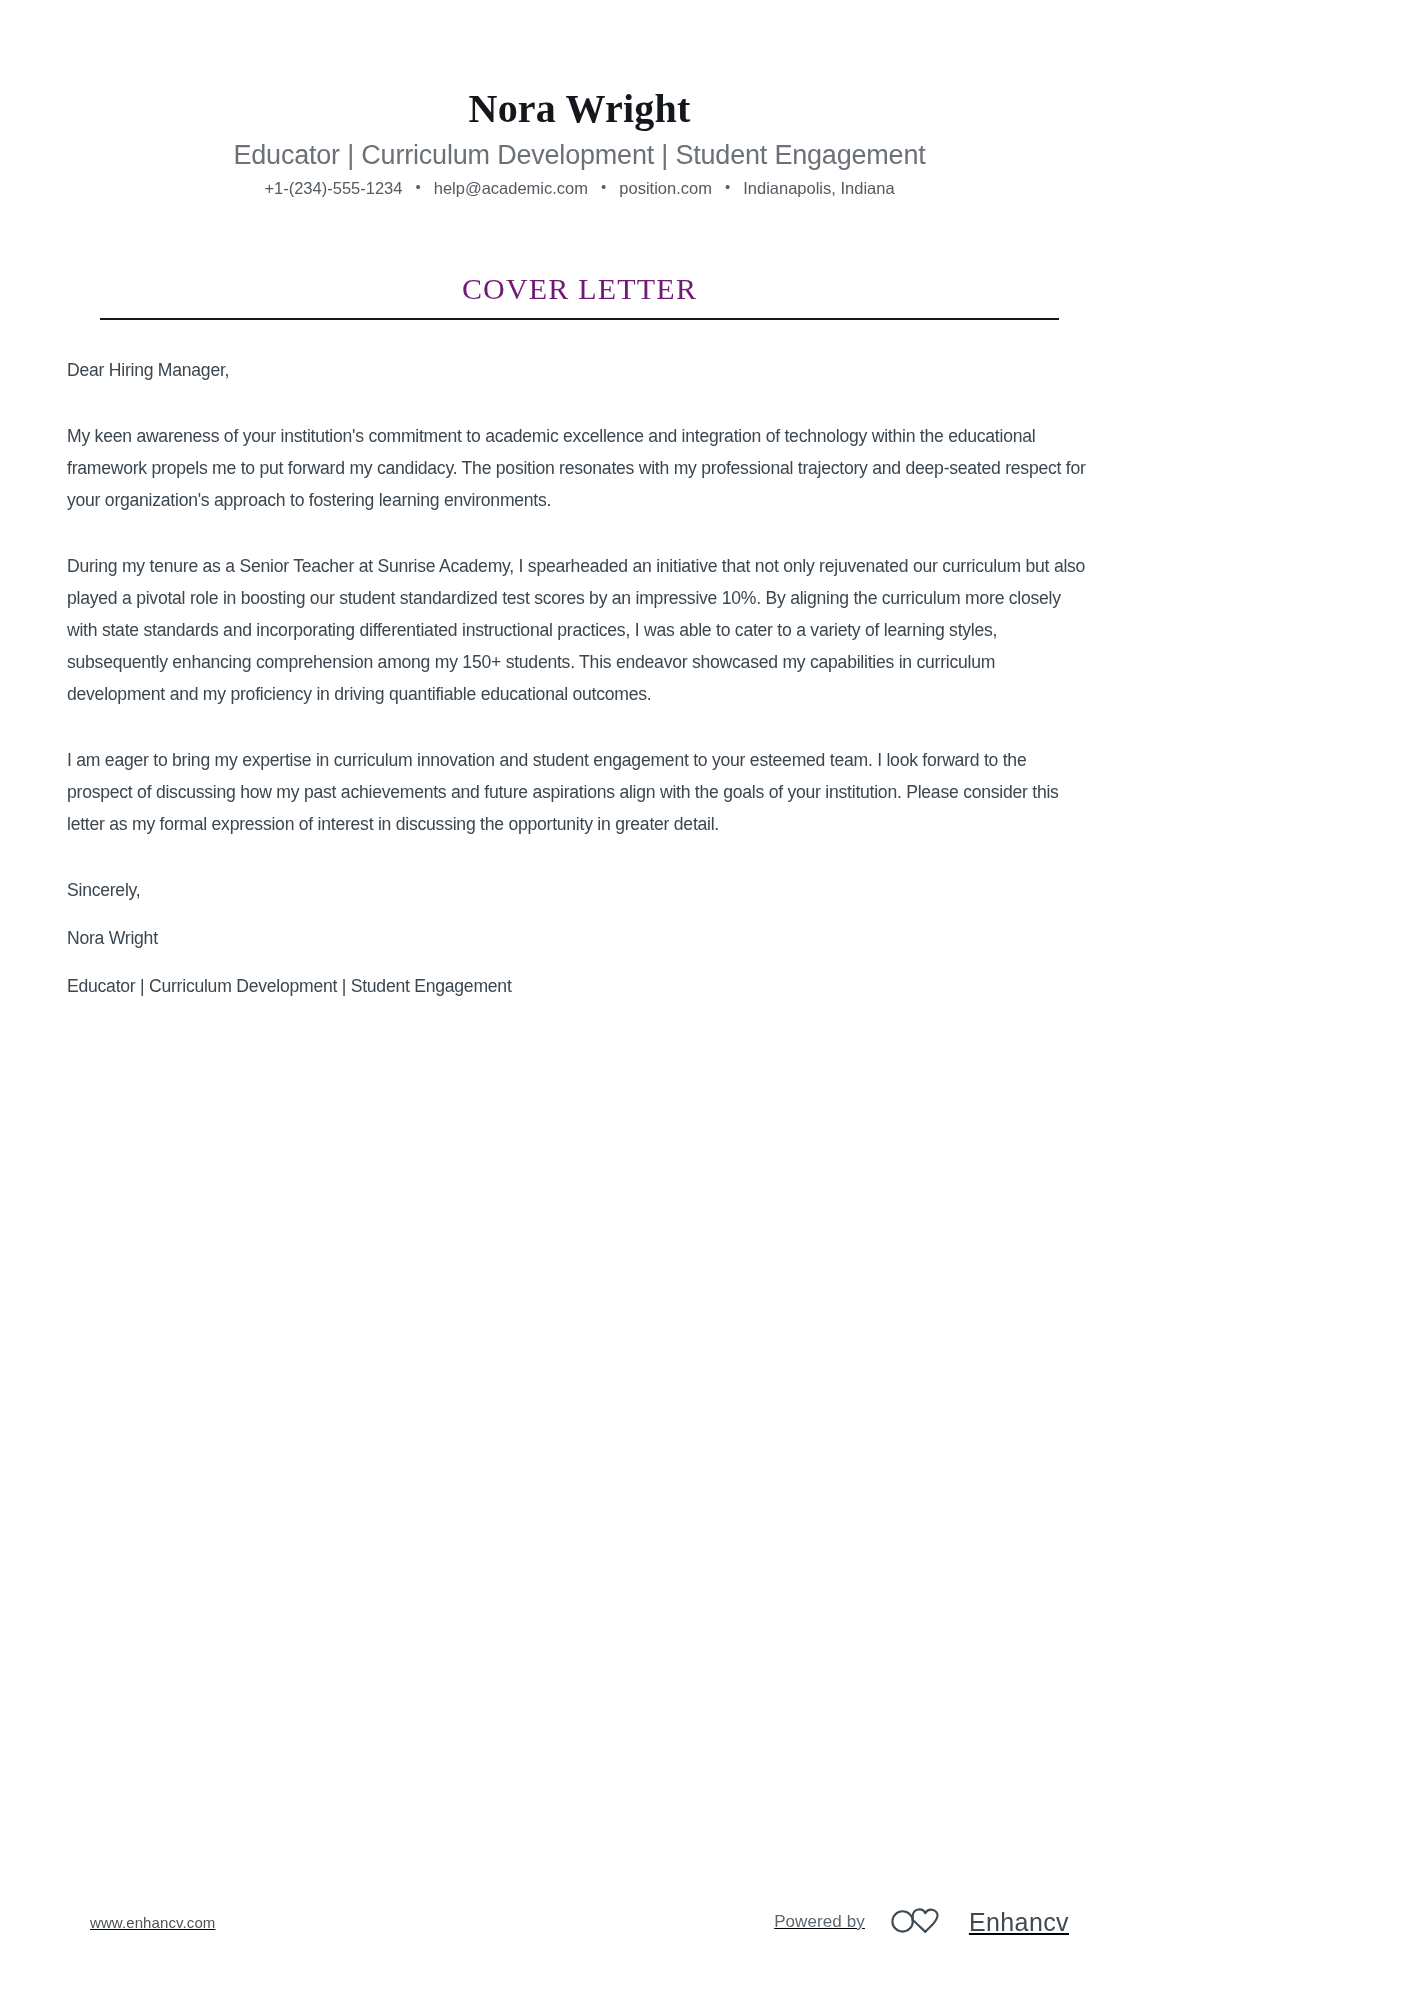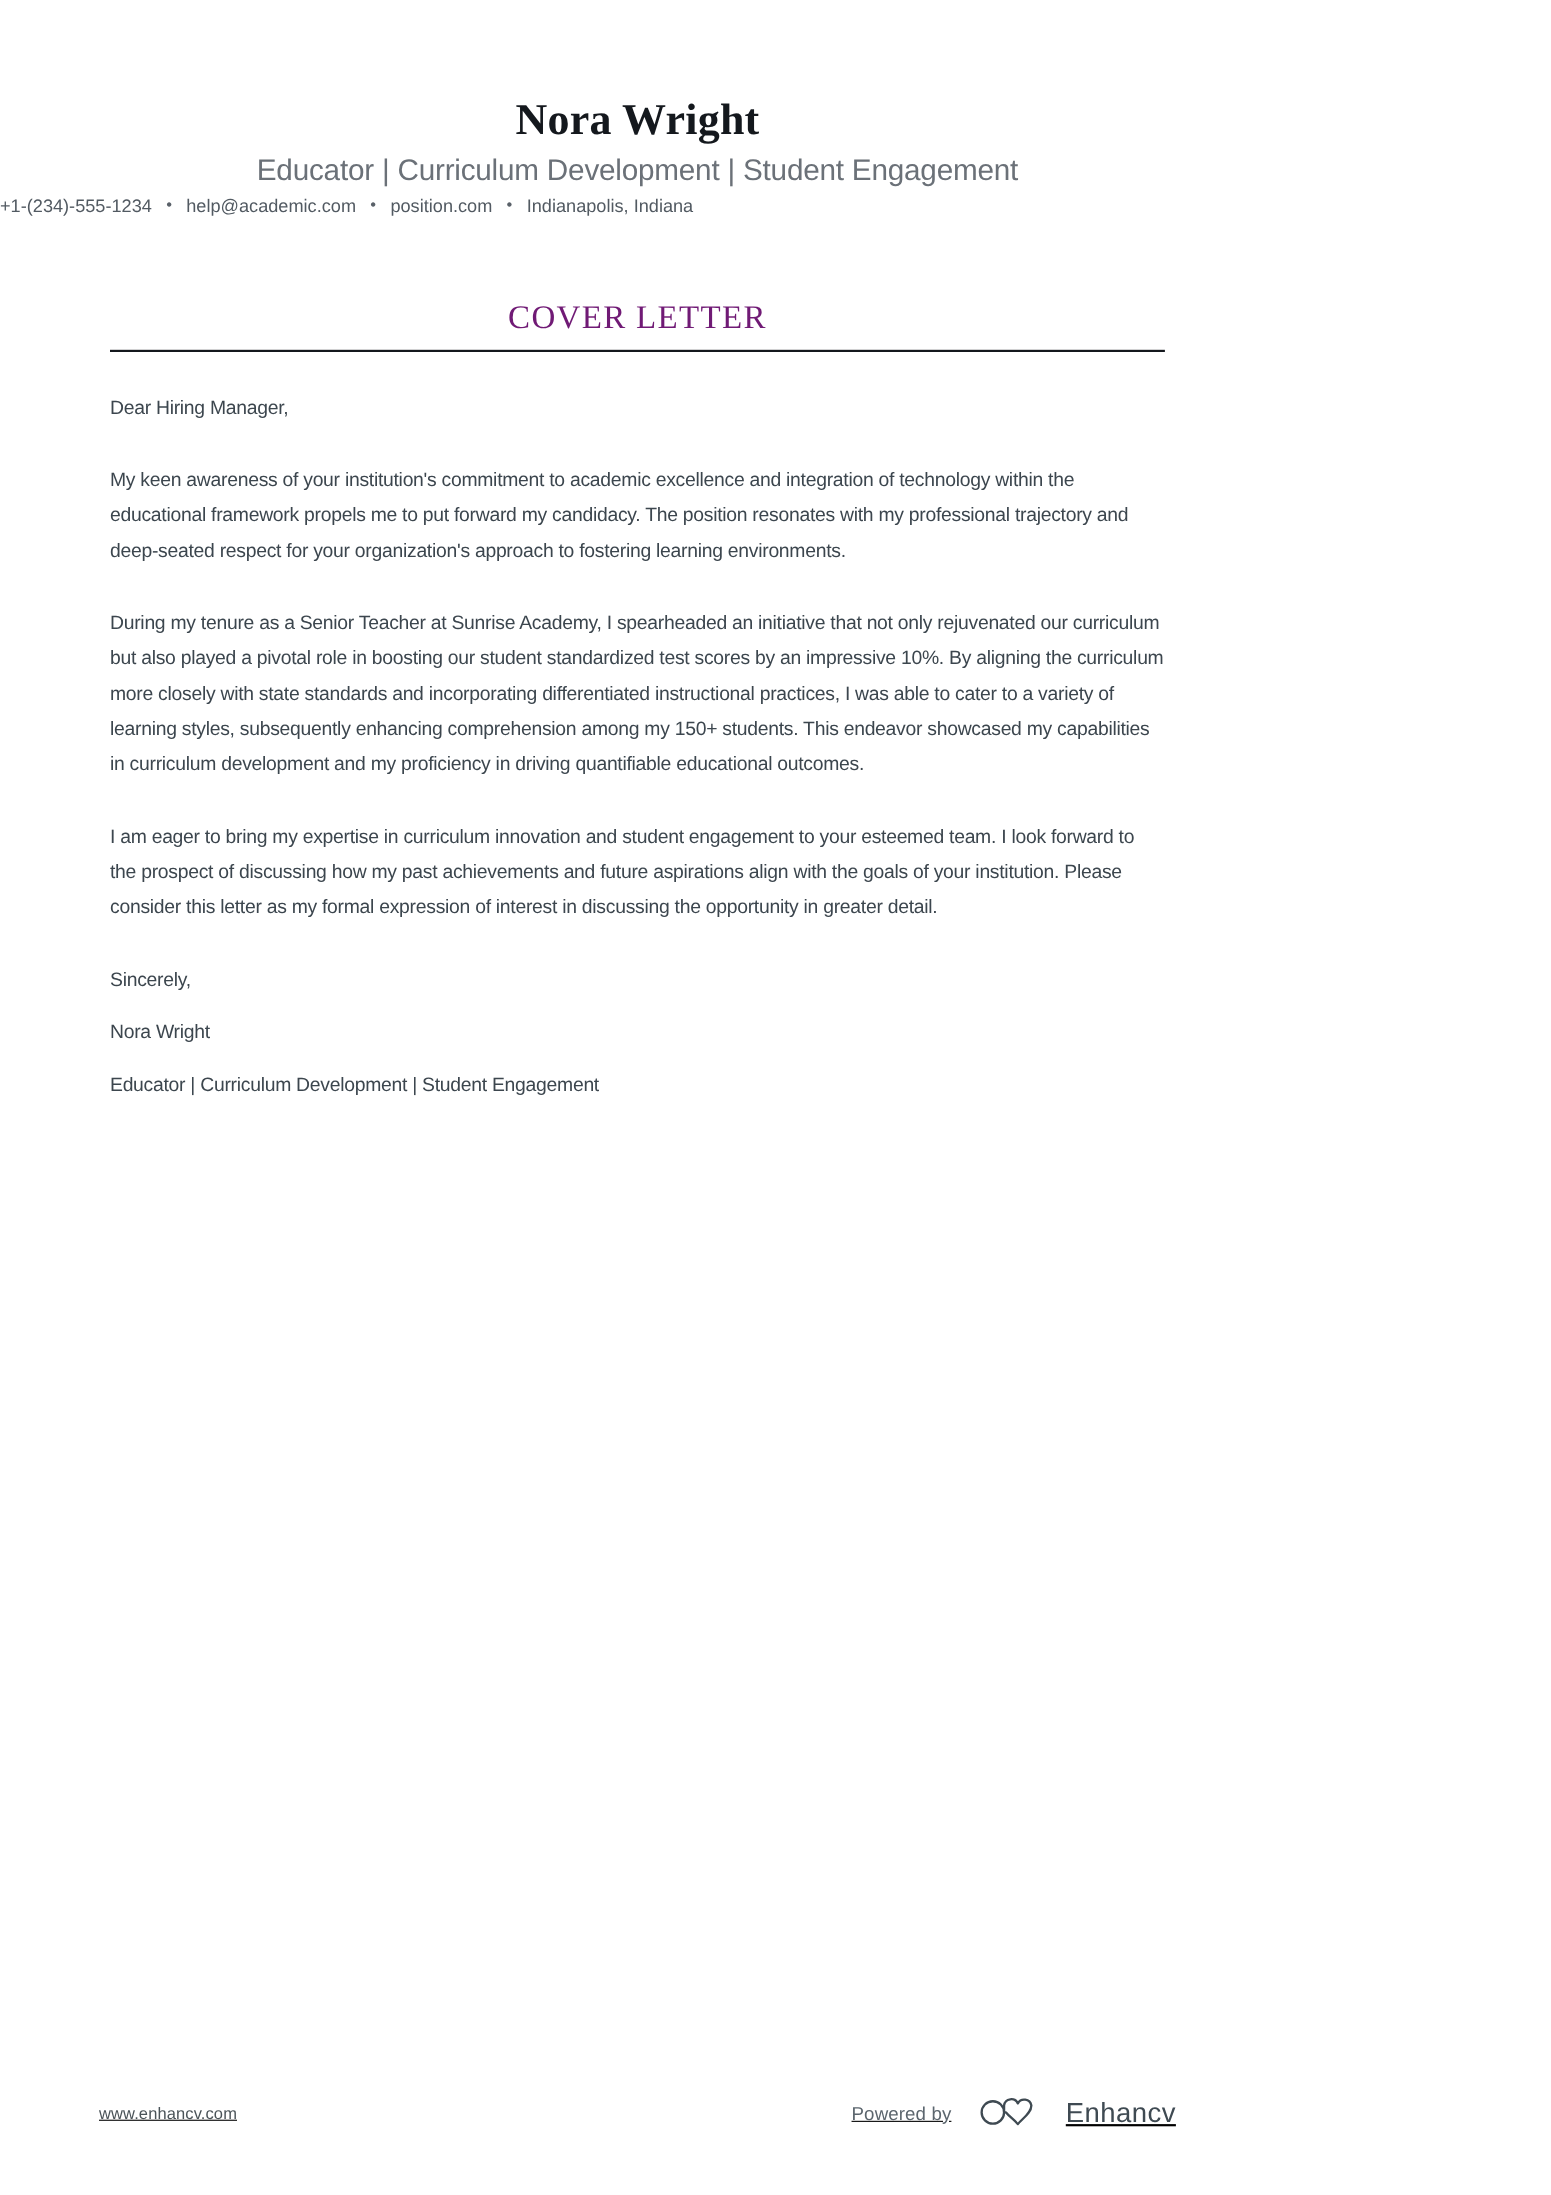--- a/index.html
+++ b/index.html
@@ -44,21 +44,21 @@
     color: #6b7178;
     margin: 6px 0 0 0;
     letter-spacing: -0.2px;
   }
   .contact-row {
     margin-top: 5px;
     font-size: 16.5px;
     line-height: 22px;
     color: #525a62;
     display: flex;
-    justify-content: flex-start;
+    justify-content: center;
     align-items: center;
     gap: 0px;
     flex-wrap: nowrap;
   }
   .contact-item { white-space: nowrap; }
   .contact-sep {
     display: inline-block;
     margin: 0 13px;
     color: #5a6169;
     font-size: 15px;
@@ -84,21 +84,21 @@
   }
   .section-rule {
     margin-top: 11px;
     height: 2px;
     background: #14181d;
     width: 100%;
   }
 
   
   .letter {
-    padding: 0 100px;
+    padding: 0 67px;
     margin-top: 34px;
   }
   .letter p {
     font-family: "Liberation Sans", sans-serif;
     font-size: 17.6px;
     line-height: 32px;
     color: #3c464e;
     margin: 0 0 34px 0;
     text-align: left;
     letter-spacing: -0.25px;

